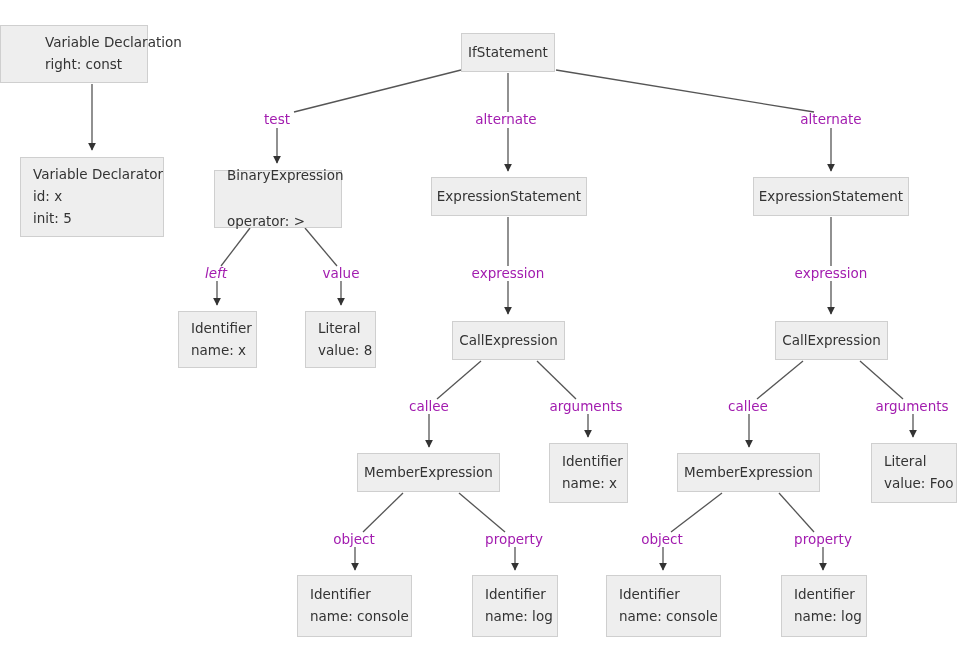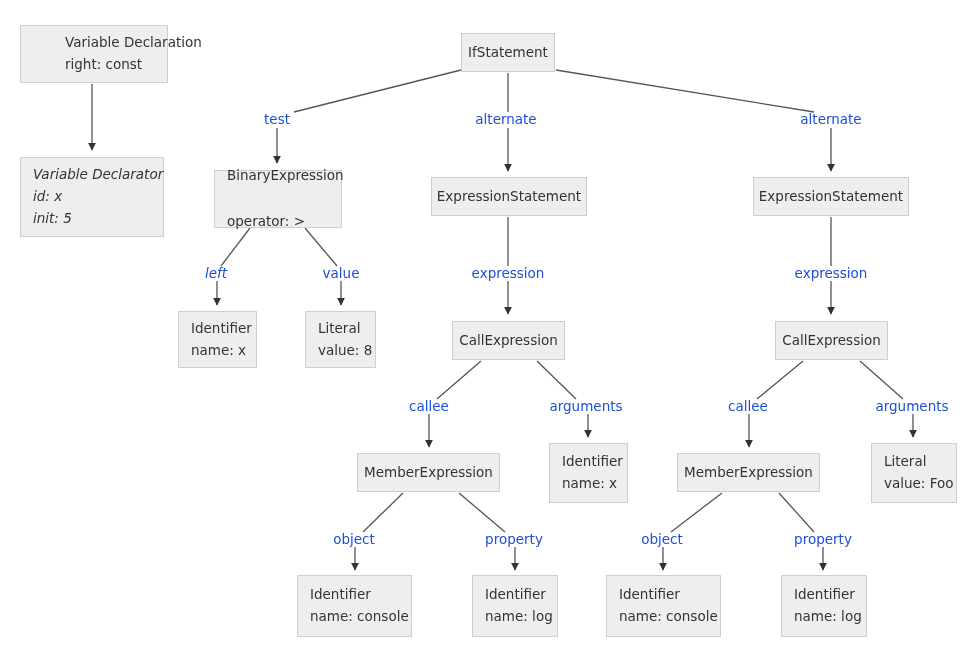--- a/index.html
+++ b/index.html
@@ -42,21 +42,21 @@
   }
   .node.center {
     align-items: center;
     justify-content: center;
   }
   .node-line {
     display: block;
   }
   .edge-label {
     position: absolute;
-    color: #1d4ed8;
+    color: #a21caf;
     font-size: 13.5px;
     line-height: 1;
     white-space: nowrap;
     transform: translate(-50%, -50%);
   }
 </style>
 </head>
 <body>
 
 <div id="canvas">
@@ -109,26 +109,26 @@
     <path d="M 459 493 L 505 532" fill="none" stroke="#555555" stroke-width="1.3"></path>
     <path d="M 515 547 L 515 570" fill="none" stroke="#555555" stroke-width="1.3" marker-end="url(#arrow)"></path>
 
     <path d="M 722 493 L 671 532" fill="none" stroke="#555555" stroke-width="1.3"></path>
     <path d="M 663 547 L 663 570" fill="none" stroke="#555555" stroke-width="1.3" marker-end="url(#arrow)"></path>
 
     <path d="M 779 493 L 814 532" fill="none" stroke="#555555" stroke-width="1.3"></path>
     <path d="M 823 547 L 823 570" fill="none" stroke="#555555" stroke-width="1.3" marker-end="url(#arrow)"></path>
   </svg>
 
-  <div class="node" style="left:20px; top:25px; width:148px; height:58px;padding-left:44px;">
+  <div class="node" style="left:0; top:25px; width:148px; height:58px;padding-left:44px;">
     <span class="node-line">Variable Declaration</span>
     <span class="node-line">right: const</span>
   </div>
 
-  <div class="node" style="left:20px; top:157px; width:144px; height:80px;font-style:italic;">
+  <div class="node" style="left:20px; top:157px; width:144px; height:80px;">
     <span class="node-line">Variable Declarator</span>
     <span class="node-line">id: x</span>
     <span class="node-line">init: 5</span>
   </div>
 
   <div class="node center" style="left:461px; top:33px; width:94px; height:39px;">
     <span class="node-line">IfStatement</span>
   </div>
 
   <div class="node" style="left:214px; top:170px; width:128px; height:58px;gap:24px;">

